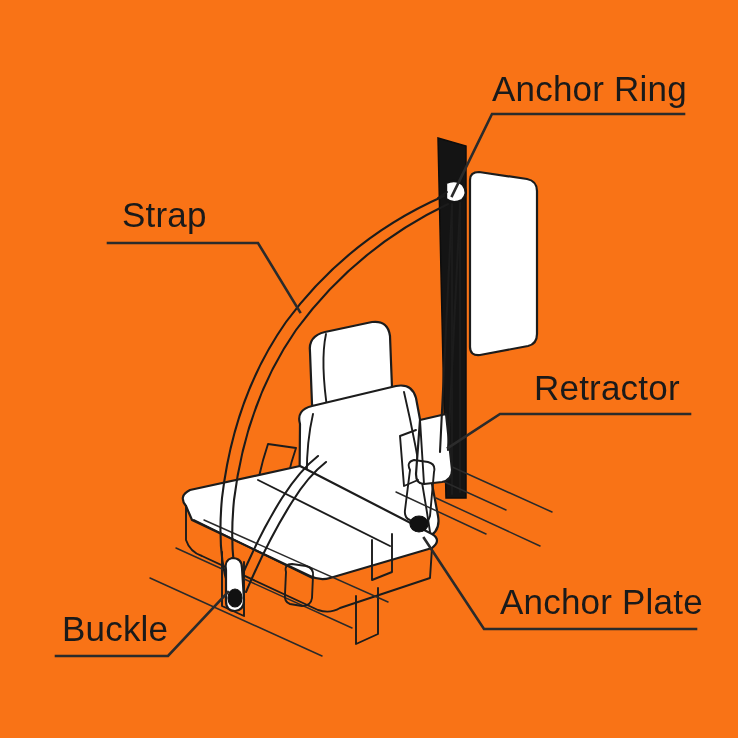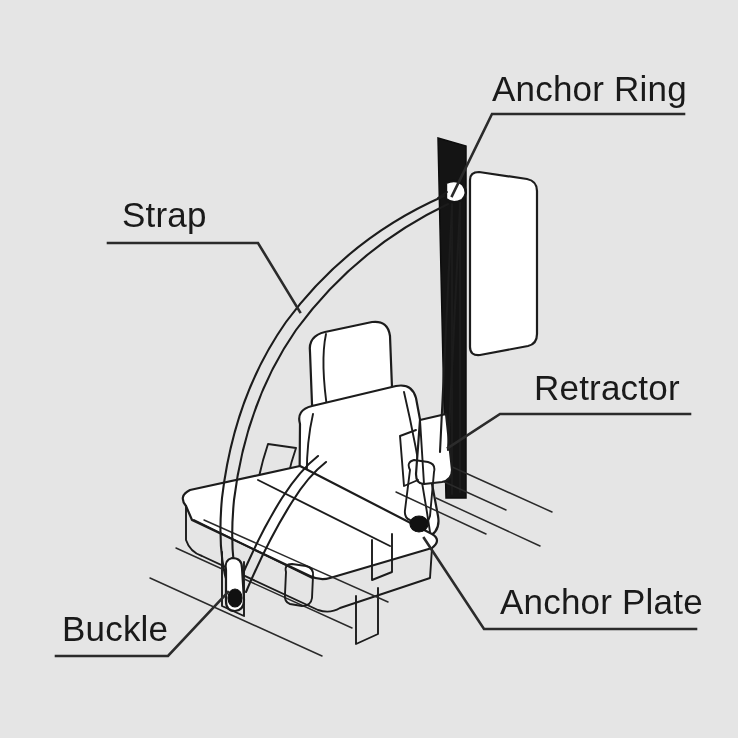--- a/index.html
+++ b/index.html
@@ -8,21 +8,21 @@
     padding: 0;
     background: #ffffff;
   }
   body {
     font-family: "Liberation Sans", sans-serif;
   }
   #diagram-root {
     position: relative;
     width: 738px;
     height: 738px;
-    background: #e5e5e5;
+    background: #f97316;
     overflow: hidden;
   }
   #diagram-svg {
     position: absolute;
     top: 0;
     left: 0;
     width: 738px;
     height: 738px;
     display: block;
   }

